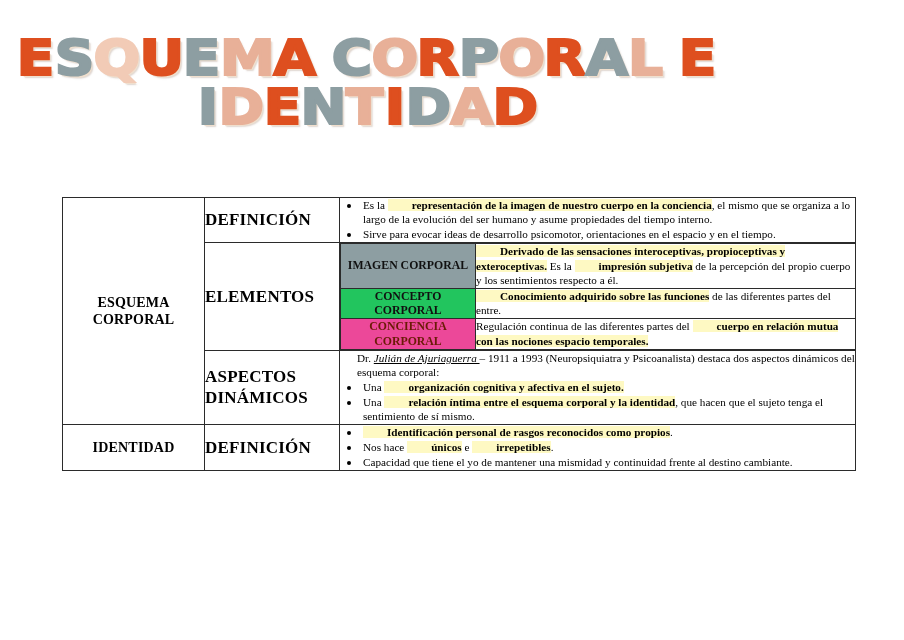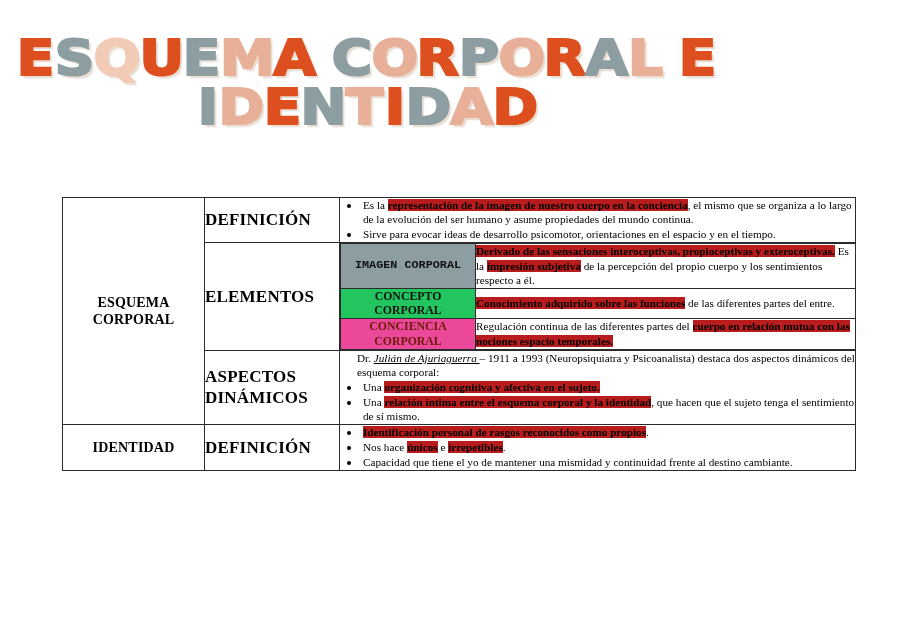--- a/index.html
+++ b/index.html
@@ -94,37 +94,37 @@
     vertical-align: middle;
   }
   .el-table tr td:first-child {
     width: 134px;
     text-align: center;
     font-weight: bold;
     font-size: 11.8px;
     line-height: 1.25;
     padding: 8px 2px;
   }
-  .el-name-1 { background: #8d9ea2; color: #111111; font-family: Liberation Mono, monospace; }
+  .el-name-1 { background: #8d9ea2; color: #111111; }
   .el-name-2 { background: #22c55e; color: #111111; }
   .el-name-3 { background: #ec4899; color: #6b1b06; }
   .el-desc {
     padding: 5px 8px 5px 7px;
     line-height: 1.30;
   }
 
   ul.bul {
     margin: 0;
     padding: 0 0 0 21px;
     list-style: disc;
   }
   ul.bul li { margin: 0 0 0.5px 0; padding-left: 2px; }
   ul.bul li::marker { font-size: 12px; }
 
-  .hl { background: #b91c1c; }
+  .hl { background: #fef9c3; padding-left: 24px; }
   b, strong { font-weight: bold; }
   .u-i { font-style: italic; text-decoration: underline; }
   .lead { margin: 0 0 1px 17px; }
 </style>
 </head>
 <body>
 
 <div id="title-block">
   <div class="title-line" id="title-line-1"><span class="ltr" style="color: rgb(222, 79, 31);">E</span><span class="ltr" style="color: rgb(141, 158, 162);">S</span><span class="ltr" style="color: rgb(242, 203, 182);">Q</span><span class="ltr" style="color: rgb(222, 79, 31);">U</span><span class="ltr" style="color: rgb(141, 158, 162);">E</span><span class="ltr" style="color: rgb(232, 176, 152);">M</span><span class="ltr" style="color: rgb(222, 79, 31);">A</span><span class="ltr sp" style="color: rgb(255, 255, 255);"> </span><span class="ltr" style="color: rgb(141, 158, 162);">C</span><span class="ltr" style="color: rgb(232, 176, 152);">O</span><span class="ltr" style="color: rgb(222, 79, 31);">R</span><span class="ltr" style="color: rgb(141, 158, 162);">P</span><span class="ltr" style="color: rgb(232, 176, 152);">O</span><span class="ltr" style="color: rgb(222, 79, 31);">R</span><span class="ltr" style="color: rgb(141, 158, 162);">A</span><span class="ltr" style="color: rgb(232, 176, 152);">L</span><span class="ltr sp" style="color: rgb(255, 255, 255);"> </span><span class="ltr" style="color: rgb(222, 79, 31);">E</span></div>
   <div class="title-line" id="title-line-2"><span class="ltr" style="color: rgb(141, 158, 162);">I</span><span class="ltr" style="color: rgb(232, 176, 152);">D</span><span class="ltr" style="color: rgb(222, 79, 31);">E</span><span class="ltr" style="color: rgb(141, 158, 162);">N</span><span class="ltr" style="color: rgb(232, 176, 152);">T</span><span class="ltr" style="color: rgb(222, 79, 31);">I</span><span class="ltr" style="color: rgb(141, 158, 162);">D</span><span class="ltr" style="color: rgb(232, 176, 152);">A</span><span class="ltr" style="color: rgb(222, 79, 31);">D</span></div>
@@ -134,21 +134,21 @@
   <tbody>
 
     <tr>
       <td class="c-label" rowspan="3">
         <div>ESQUEMA</div>
         <div>CORPORAL</div>
       </td>
       <td class="c-sub">DEFINICIÓN</td>
       <td class="c-body">
         <ul class="bul" id="def1-list">
-            <li><span>Es la </span><b class="hl">representación de la imagen de nuestro cuerpo en la conciencia</b><span>, el mismo que se organiza a lo largo de la evolución del ser humano y asume propiedades del mundo continua.</span></li>
+            <li><span>Es la </span><b class="hl">representación de la imagen de nuestro cuerpo en la conciencia</b><span>, el mismo que se organiza a lo largo de la evolución del ser humano y asume propiedades del tiempo interno.</span></li>
             <li><span>Sirve para evocar ideas de desarrollo psicomotor, orientaciones en el espacio y en el tiempo.</span></li>
           </ul>
       </td>
     </tr>
 
     <tr>
       <td class="c-sub">ELEMENTOS</td>
       <td style="padding:0;border:0;">
         <table class="el-table">
           <tbody id="elementos-body">

